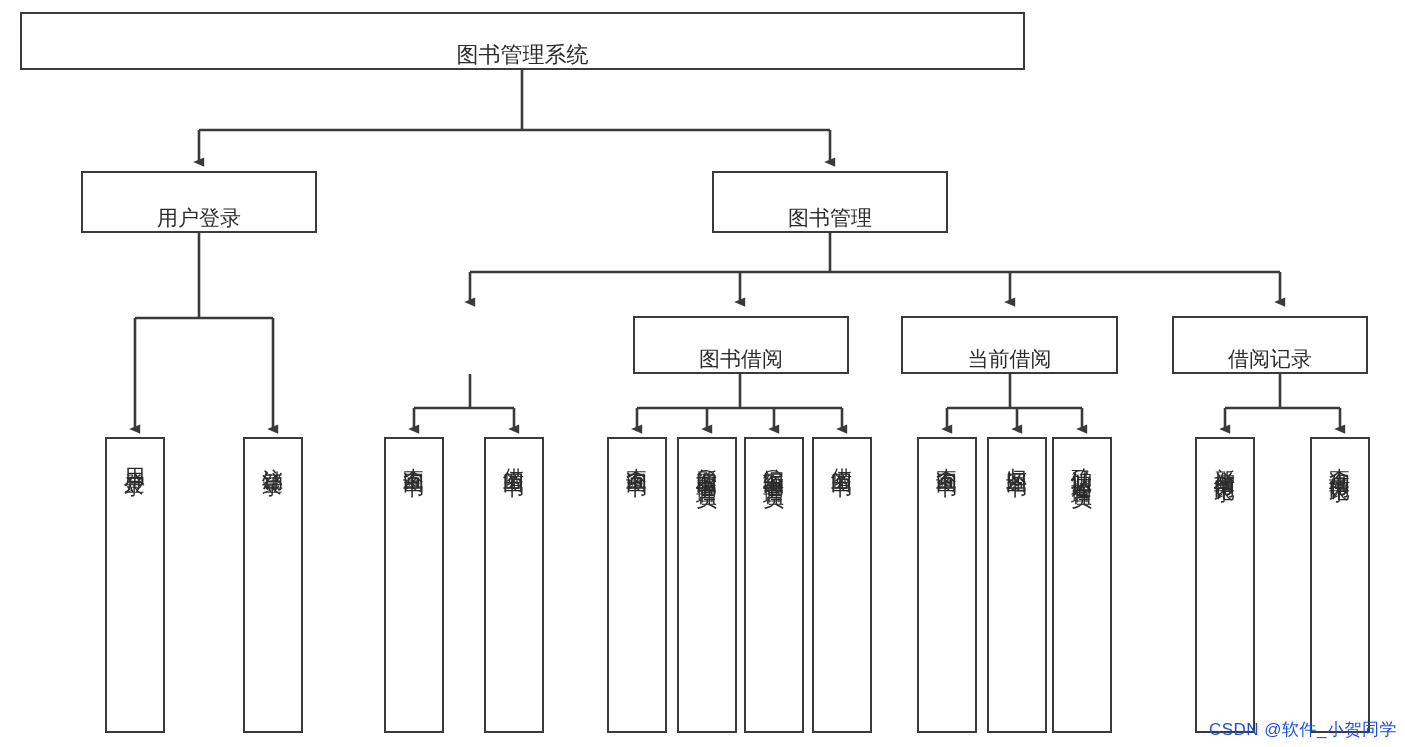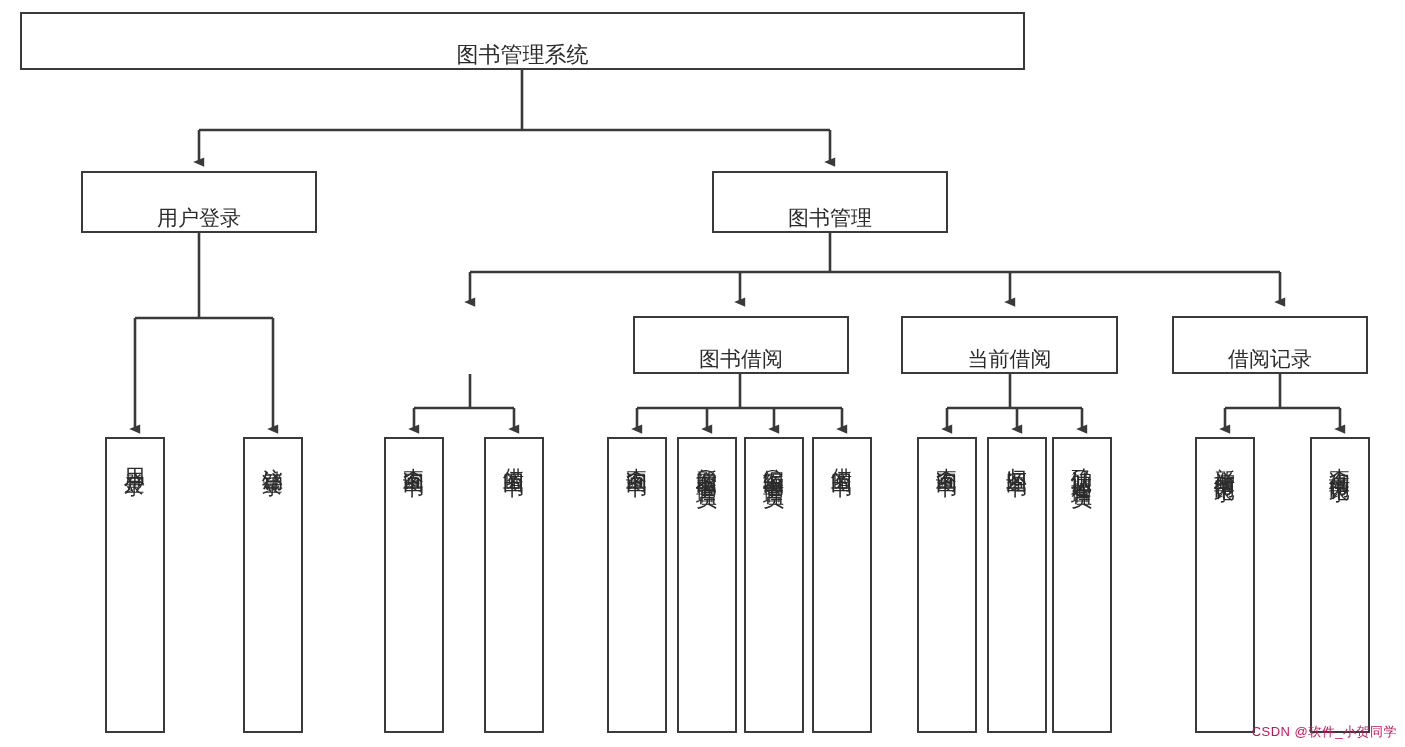--- a/index.html
+++ b/index.html
@@ -56,22 +56,22 @@
     writing-mode: vertical-rl;
     text-orientation: upright;
     font-size: 21px;
     letter-spacing: 3px;
     line-height: 1;
   }
   #watermark {
     position: absolute;
     right: 8px;
     bottom: 6px;
-    font-size: 13px;
-    color: #be185d;
+    font-size: 17px;
+    color: #1d4ed8;
     letter-spacing: 0.5px;
     pointer-events: none;
     white-space: nowrap;
   }
 </style>
 </head>
 <body>
 
 <div id="diagram-root">
 

